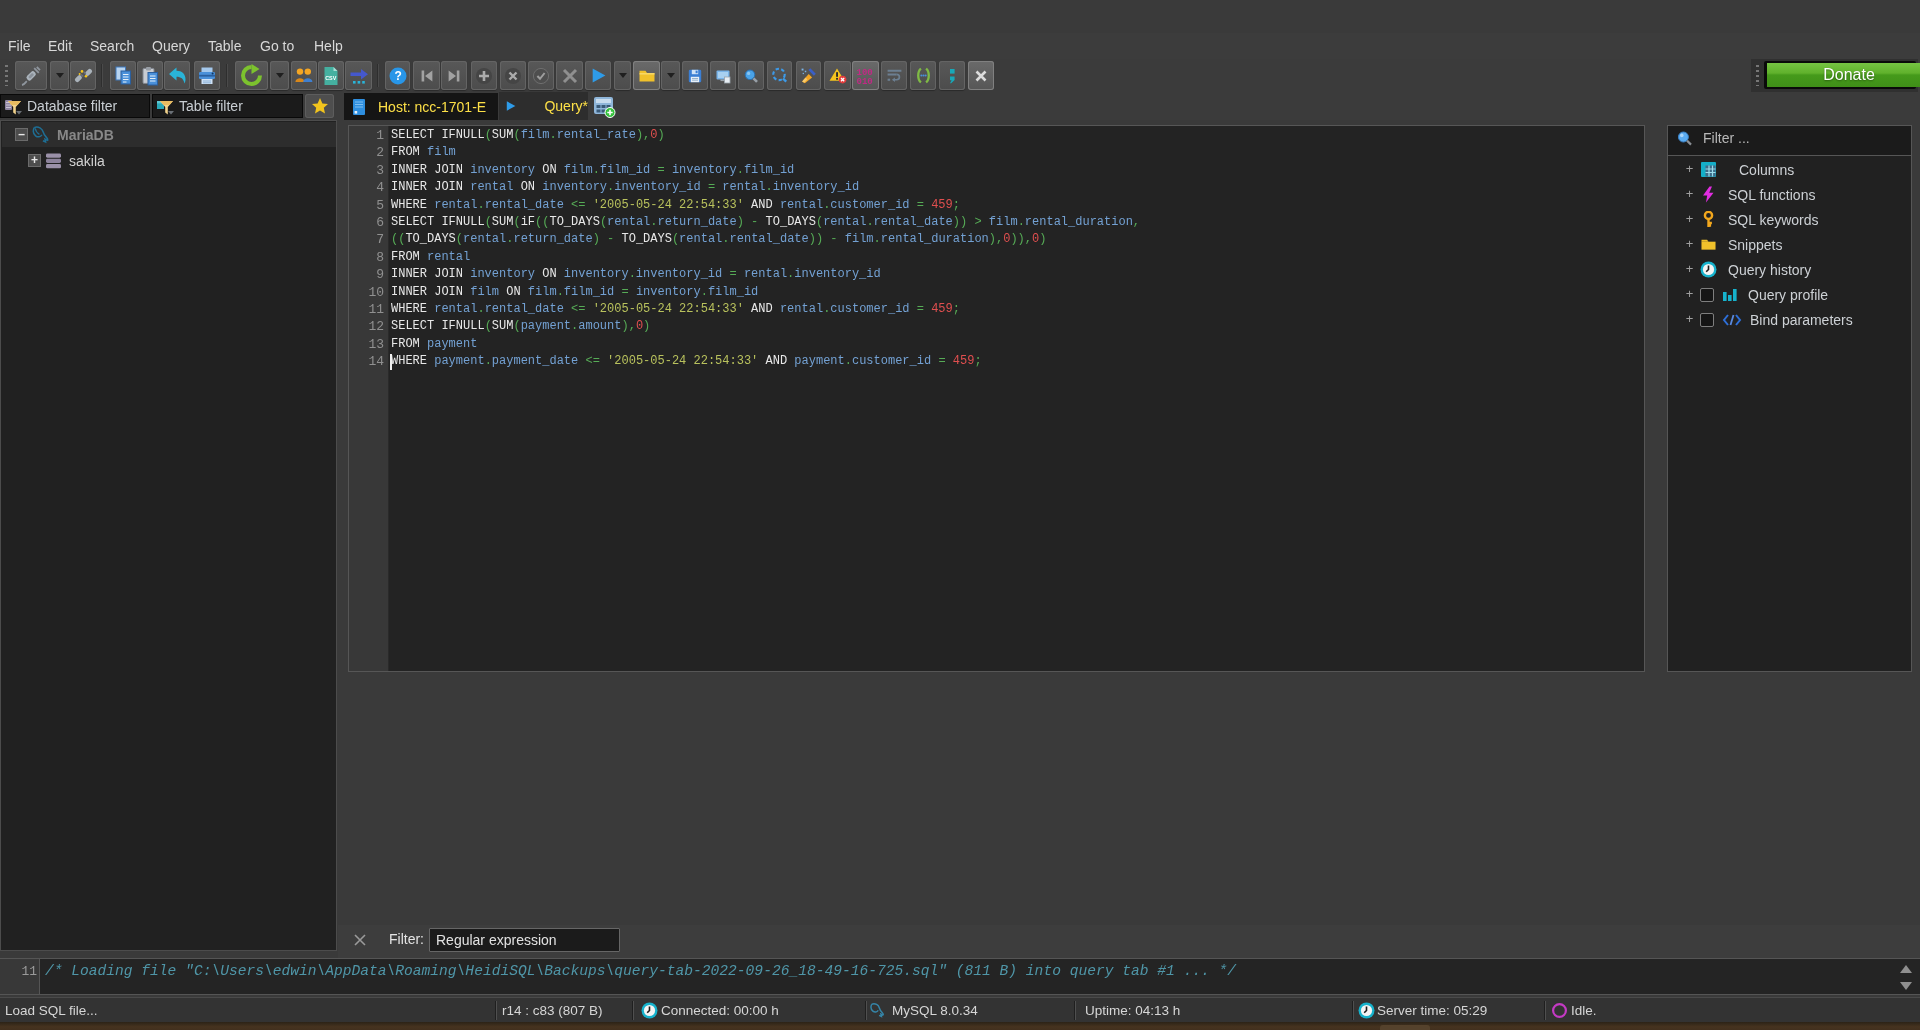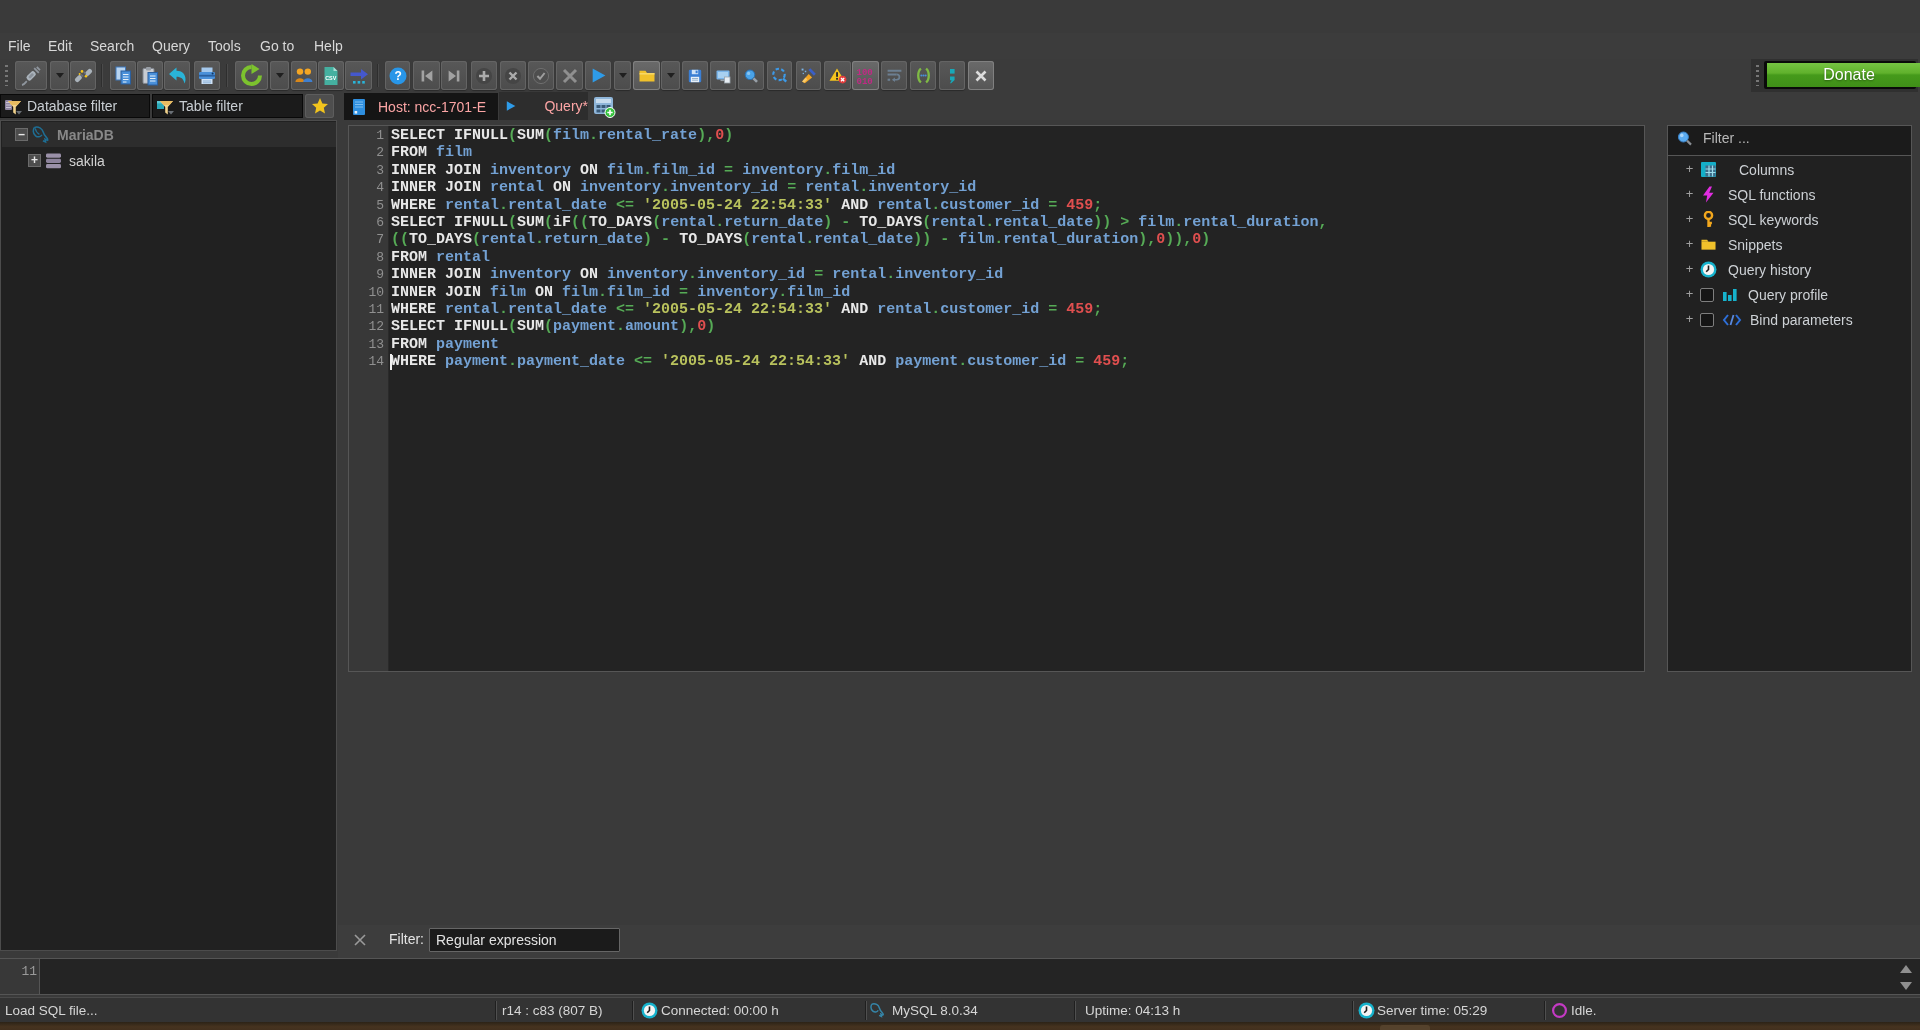--- a/index.html
+++ b/index.html
@@ -31,39 +31,39 @@
 .tbtn.lit { background:linear-gradient(#6a6a6a,#565656); box-shadow:inset 0 0 0 1px #808080; }
 .tsep { position:absolute; top:5px; width:1px; height:23px; background:#2e2e2e; box-shadow:1px 0 0 #4a4a4a; }
 .grip { position:absolute; top:6px; width:3px; height:21px;
   background-image:repeating-linear-gradient(#777 0 2px, transparent 2px 5px); }
 .drop { width:0; height:0; border-left:4px solid transparent; border-right:4px solid transparent; border-top:5px solid #1f1f1f; }
 
 
 #tabrow { position:absolute; left:0; top:92px; width:1920px; height:28px; background:#3b3b3b;padding-left:7px; }
 .finput { position:absolute; top:2px; height:24px; background:#1b1b1b; border:1px solid #090909;
   color:#c9ced3; font-size:14px; line-height:22px; }
-.tab { position:absolute; display:flex; align-items:center; font-size:14px; color:#fca5a5; }
+.tab { position:absolute; display:flex; align-items:center; font-size:14px; color:#fde047; }
 #star { position:absolute; left:305px; top:2px; width:29px; height:24px; border-radius:3px;
   background:#4e4e4e; box-shadow:inset 0 0 0 1px #5d5d5d; display:flex; align-items:center; justify-content:center; }
 
 
 #leftpanel { position:absolute; left:0; top:120px; width:337px; height:831px;
   background:#212121; border:1px solid #4c4c4c; }
 .trow { position:absolute; left:1px; width:334px; height:25px; display:flex; align-items:center; font-size:14px; }
 .pmbox { width:13px; height:13px; background:#4d4d4d; border:1px solid #6b6b6b; color:#e8e8e8;
   font-size:12px; line-height:11px; text-align:center; font-weight:bold; flex:none; }
 
 
 #editor { position:absolute; left:348px; top:125px; width:1297px; height:547px;
   background:#232323; border:1px solid #565656; }
 #gutter { position:absolute; left:0; top:0; width:40px; height:545px; background:#383838; border-right:1px solid #2a2a2a; }
 #gutter { padding-top:1px; } #gutter div { height:17.4px; text-align:right; padding-right:4px; color:#909090;
   font-family:"Liberation Mono", monospace; font-size:13px; line-height:17.4px; }
 #code { position:absolute; left:42px; top:1px; width:1253px; height:545px;
-  font-family:"Liberation Mono", monospace; font-size:15px; font-weight:bold; line-height:17.4px;
+  font-family:"Liberation Mono", monospace; font-size:12px; font-weight:normal; line-height:17.4px;
   white-space:pre; color:#e8e8e8; }
 #code div { height:17.4px; }
 .k { color:#e8e8e8; } .i { color:#73a1d3; } .g { color:#56ab56; } .s { color:#b9c25d; } .n { color:#e04f4f; }
 #caret { position:absolute; left:41px; top:228px; width:2px; height:16px; background:#f0f0f0; }
 
 
 #rfilter { position:absolute; left:1667px; top:125px; width:245px; height:44px;
   background:#1b1b1b; border:1px solid #565656; color:#b9b9b9; font-size:14px; }
 #rtree { position:absolute; left:1667px; top:155px; width:245px; height:517px;
   background:#212121; border:1px solid #565656; }
@@ -91,21 +91,21 @@
 </head>
 <body>
 <div id="app">
 
 
 <div id="menubar">
       <span style="left:8px;">File</span>
       <span style="left:48px;">Edit</span>
       <span style="left:90px;">Search</span>
       <span style="left:152px;">Query</span>
-      <span style="left:208px;">Tools</span>
+      <span style="left:208px;">Table</span>
       <span style="left:260px;">Go to</span>
       <span style="left:314px;">Help</span>
     </div>
 
 <div id="toolbar">
 <div class="grip" style="left:5px;"></div>
 <div class="tbtn" style="left:15px; width:32px;">
         <svg width="20" height="20" viewBox="0 0 20 20">
           <path d="M13.2 2.2 L17.8 6.8 M15.8 1 L19 4.2" stroke="#8f969e" stroke-width="1.8"></path>
           <rect x="5" y="7.2" width="10.4" height="5.6" rx="2.4" fill="#aab3bb" transform="rotate(-45 10 10)"></rect>
@@ -503,20 +503,21 @@
 
 <div id="fstrip">
   <svg class="abs" style="left:14px; top:7px;" width="16" height="16">
         <path d="M3 3 L13 13 M13 3 L3 13" stroke="#9a9a9a" stroke-width="1.6"></path>
       </svg>
   <div class="lbl">Filter:</div>
   <div id="finput2">Regular expression</div>
 </div>
 <div id="logarea">
   <div id="loggutter">11</div>
+  <div id="logtext">/* Loading file "C:\Users\edwin\AppData\Roaming\HeidiSQL\Backups\query-tab-2022-09-26_18-49-16-725.sql" (811 B) into query tab #1 ... */</div>
   <svg class="abs" style="left:1898px; top:4px;" width="16" height="12">
         <polygon points="8,2 14,10 2,10" fill="#8f8f8f"></polygon>
       </svg>
   <svg class="abs" style="left:1898px; top:21px;" width="16" height="12">
         <polygon points="2,2 14,2 8,10" fill="#8f8f8f"></polygon>
       </svg>
 </div>
 <div id="statusbar">
   <div class="seg" style="left:5px;">Load SQL file...</div>
   <div class="ssep" style="left:495px;"></div>

